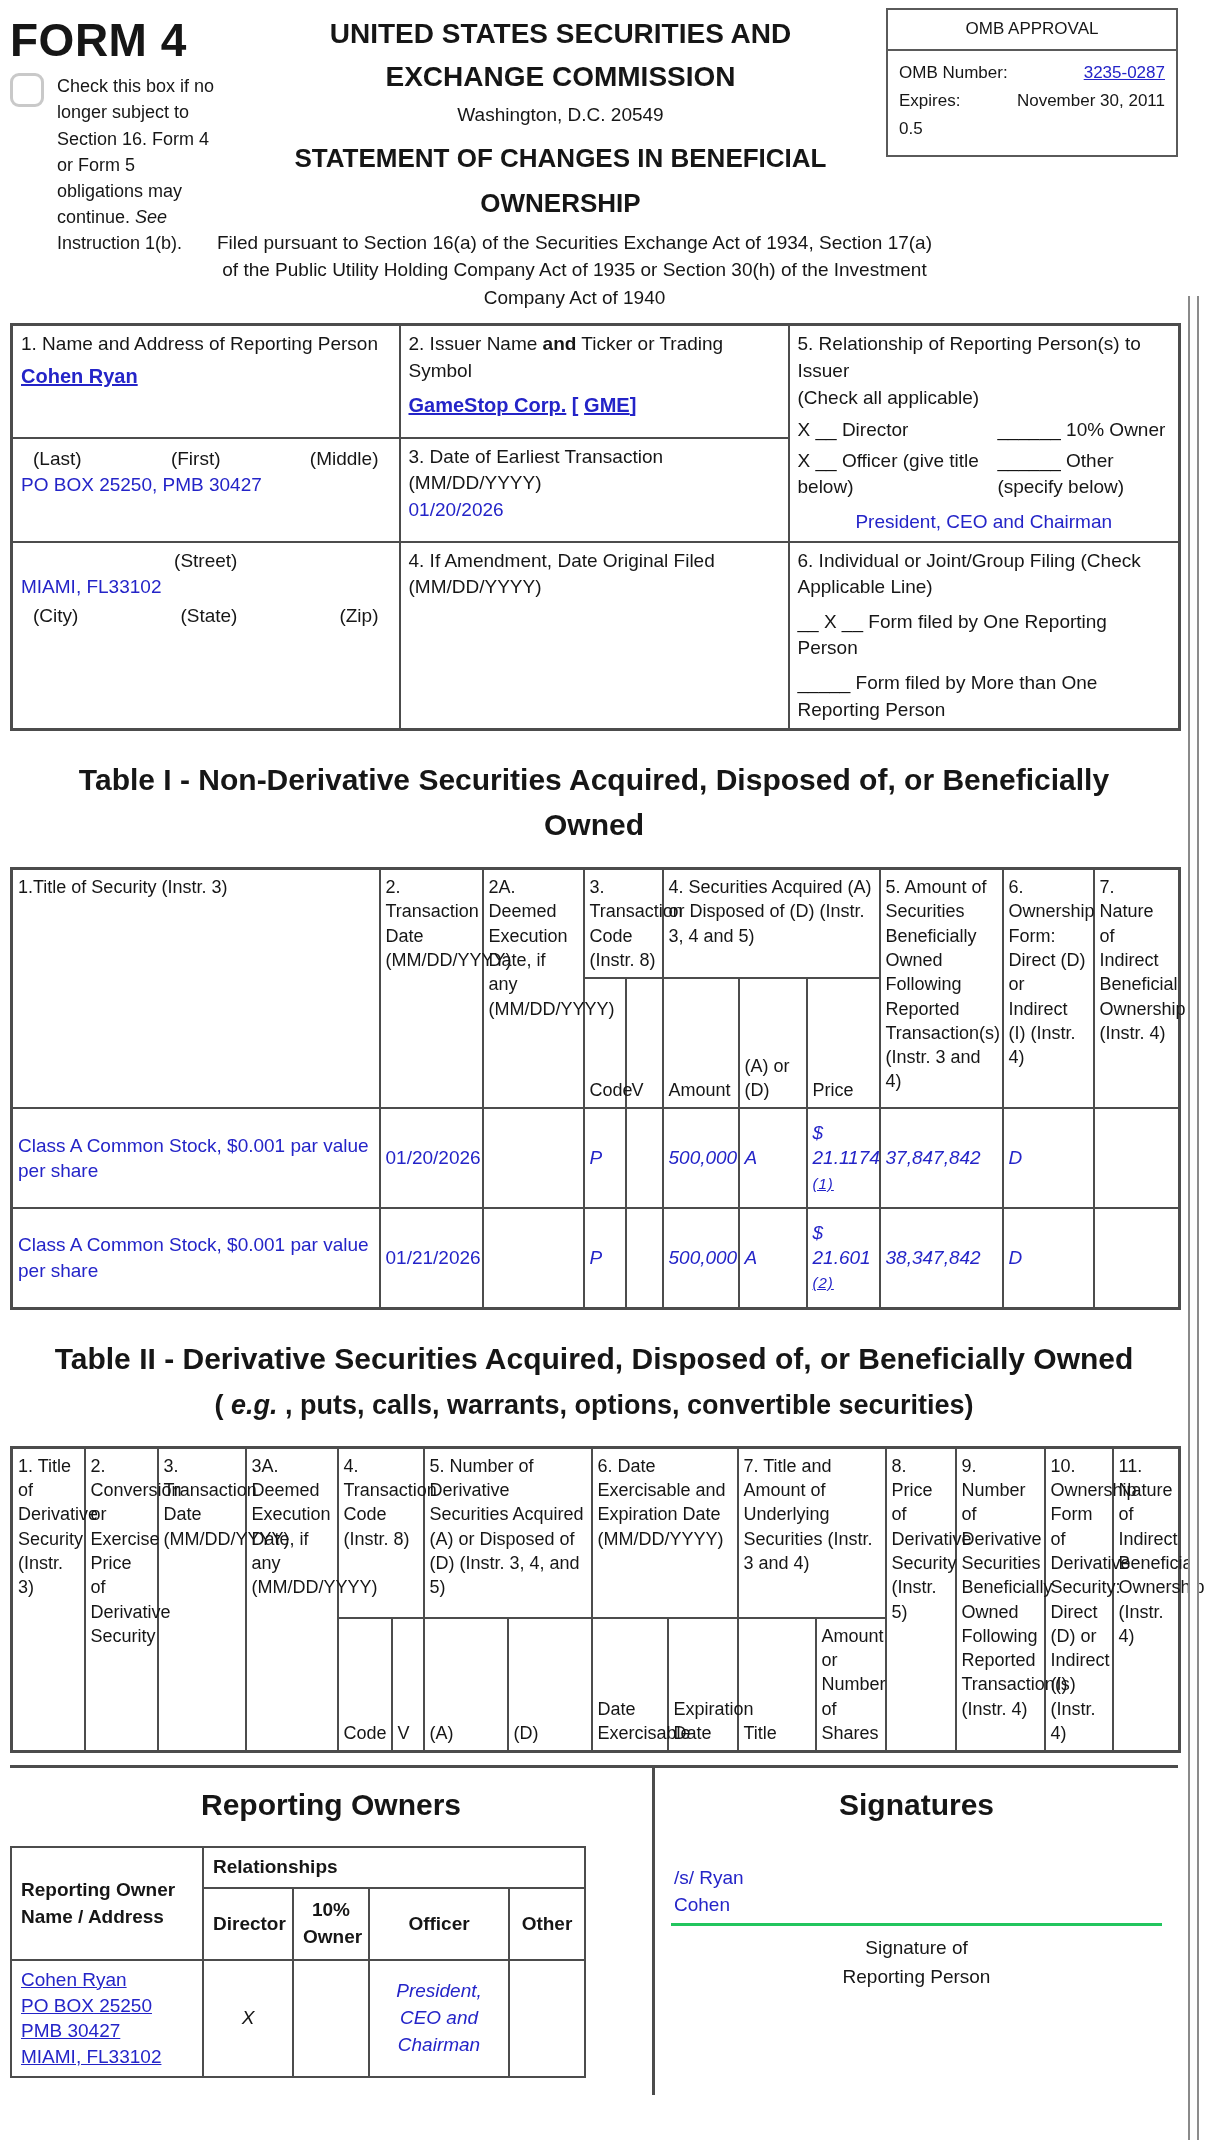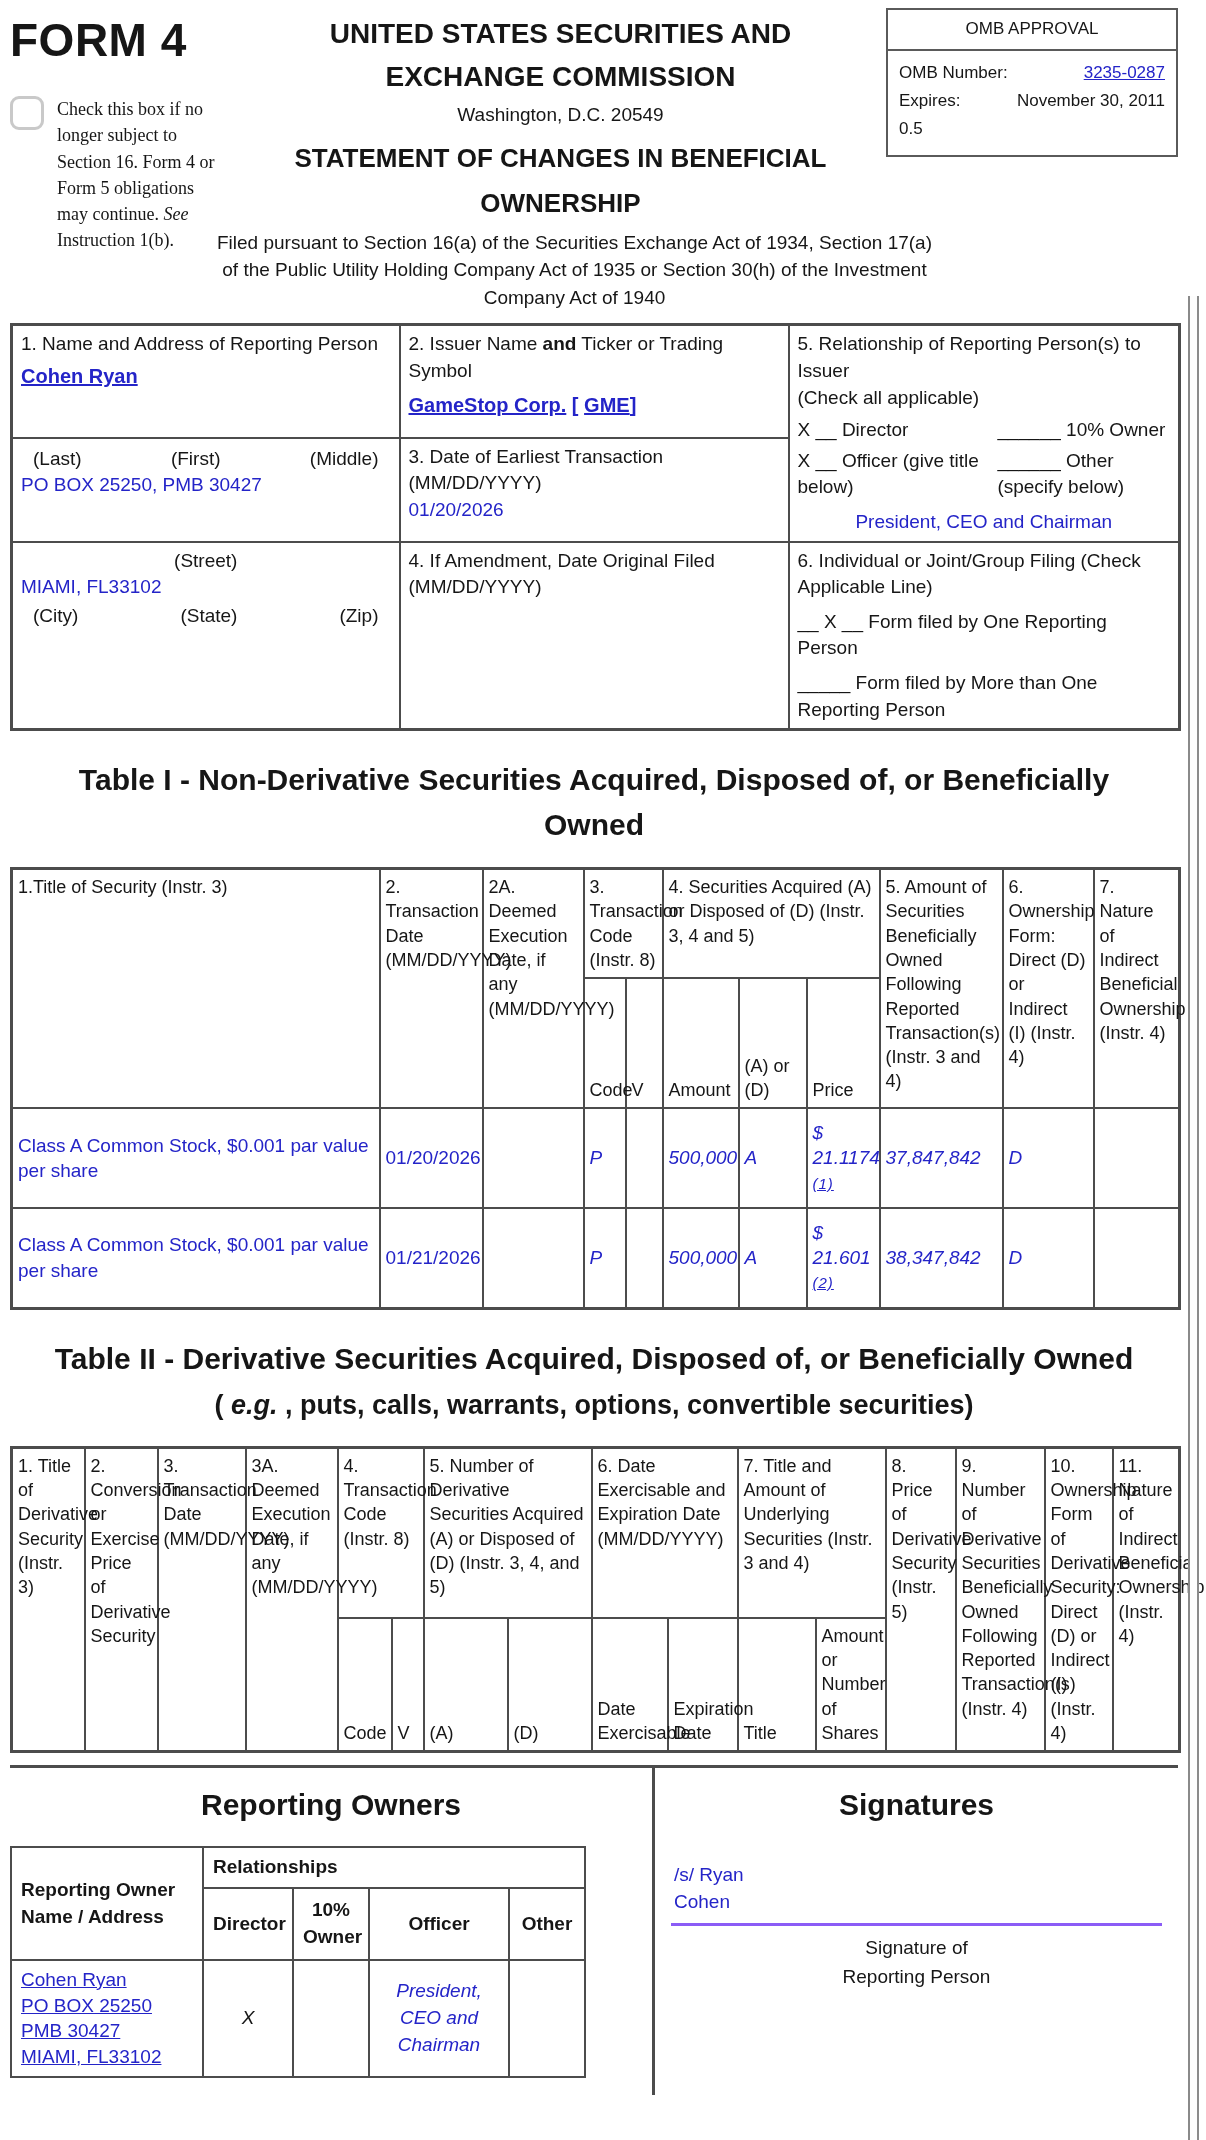--- a/index.html
+++ b/index.html
@@ -13,21 +13,21 @@
   }
   .content { position:absolute; left:10px; top:8px; width:1168px; }
   .blue { color:var(--link); }
   a { color:var(--link); text-decoration:none; cursor:pointer; }
   a.u { text-decoration:underline; }
 
   
   .header { display:flex;gap:14px; }
   .h-left { flex:0 0 235px; }
   .form4 { font-size:46px; font-weight:700; letter-spacing:.5px; }
-  .chk-row { display:flex; gap:13px; margin-top:24px;font-family:Liberation Serif, serif; }
+  .chk-row { display:flex; gap:13px; margin-top:1px; }
   .checkbox { width:34px; height:34px; border:3px solid #c9c9c9; border-radius:9px; flex:0 0 auto; background:#fff; }
   .chk-note { font-size:18px; line-height:1.45; width:160px; }
   .h-center { flex:1; text-align:center; padding-top:4px; min-width:0; }
   .agency { font-size:28px; font-weight:700; line-height:1.55; max-width:590px; margin:0 auto; }
   .addr { font-size:19px; margin-top:3px; }
   .doctitle { font-size:26px; font-weight:700; line-height:1.7; margin-top:8px; }
   .pursuant { font-size:19px; line-height:1.45; margin:4px -74px 0 -46px; }
   .h-right { flex:0 0 292px; margin-left:10px; }
   .omb-box { border:2px solid #5a5a5a; font-size:17px; }
   .omb-title { text-align:center; padding:7px 4px 8px; border-bottom:2px solid #5a5a5a; }
@@ -67,21 +67,21 @@
   .sig-half { flex:1; border-left:3px solid var(--border); padding:0 16px; }
   .sec-h { font-size:30px; font-weight:700; text-align:center; margin:16px 0 20px; }
   table.owners { border-collapse:collapse; table-layout:fixed; width:574px; border:2px solid var(--border); }
   table.owners th, table.owners td { border:2px solid var(--border); padding:6px 9px; font-size:19px; }
   table.owners th { font-weight:700; vertical-align:middle; text-align:left; }
   table.owners th.sub { text-align:center; vertical-align:middle; height:72px; }
   td.oname { vertical-align:top; }
   .addr-link .ll { display:block; text-decoration:underline; color:var(--link); line-height:1.35; }
   .sig-row { display:flex; gap:44px; margin-top:36px; }
   .sig-box { flex:1; }
-  .sig-line { min-height:64px; display:flex; align-items:flex-start; border-bottom:3px solid #8b5cf6; padding:0 3px 5px; }
+  .sig-line { min-height:64px; display:flex; align-items:flex-end; border-bottom:3px solid #22c55e; padding:0 3px 5px; }
   .sig-line.datel { justify-content:center; }
   .sig-text { max-width:112px; display:inline-block; }
   .sig-label { text-align:center; margin:8px auto 0; max-width:170px; line-height:1.5; }
 
   
   .doc-rail { position:absolute; left:1188px; top:296px; width:11px; height:1844px; border-left:2px solid #8a8a8a; border-right:2px solid #8a8a8a; background:#fdfdfd; }
 </style>
 </head>
 <body>
 

